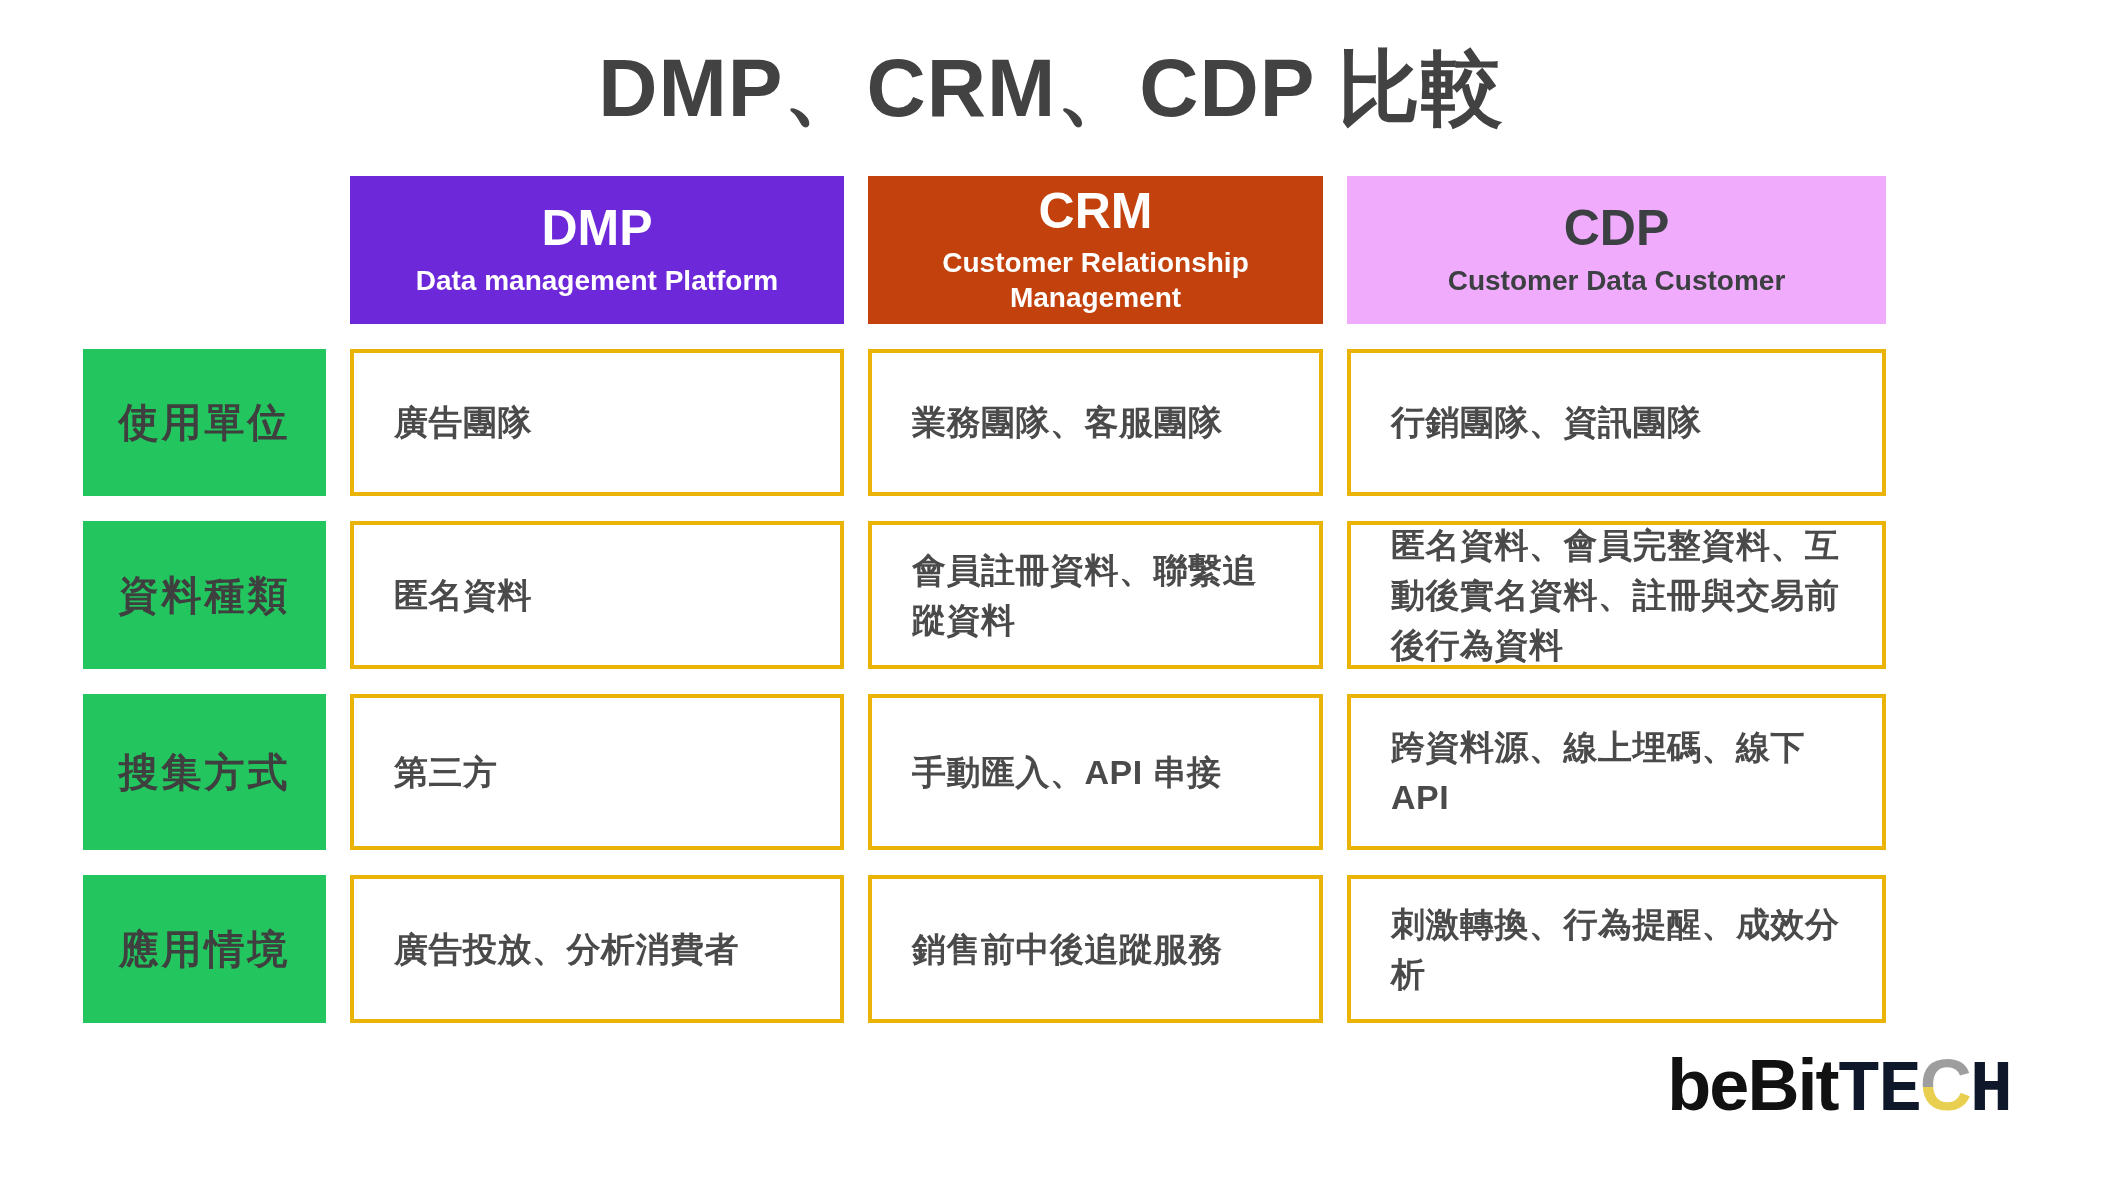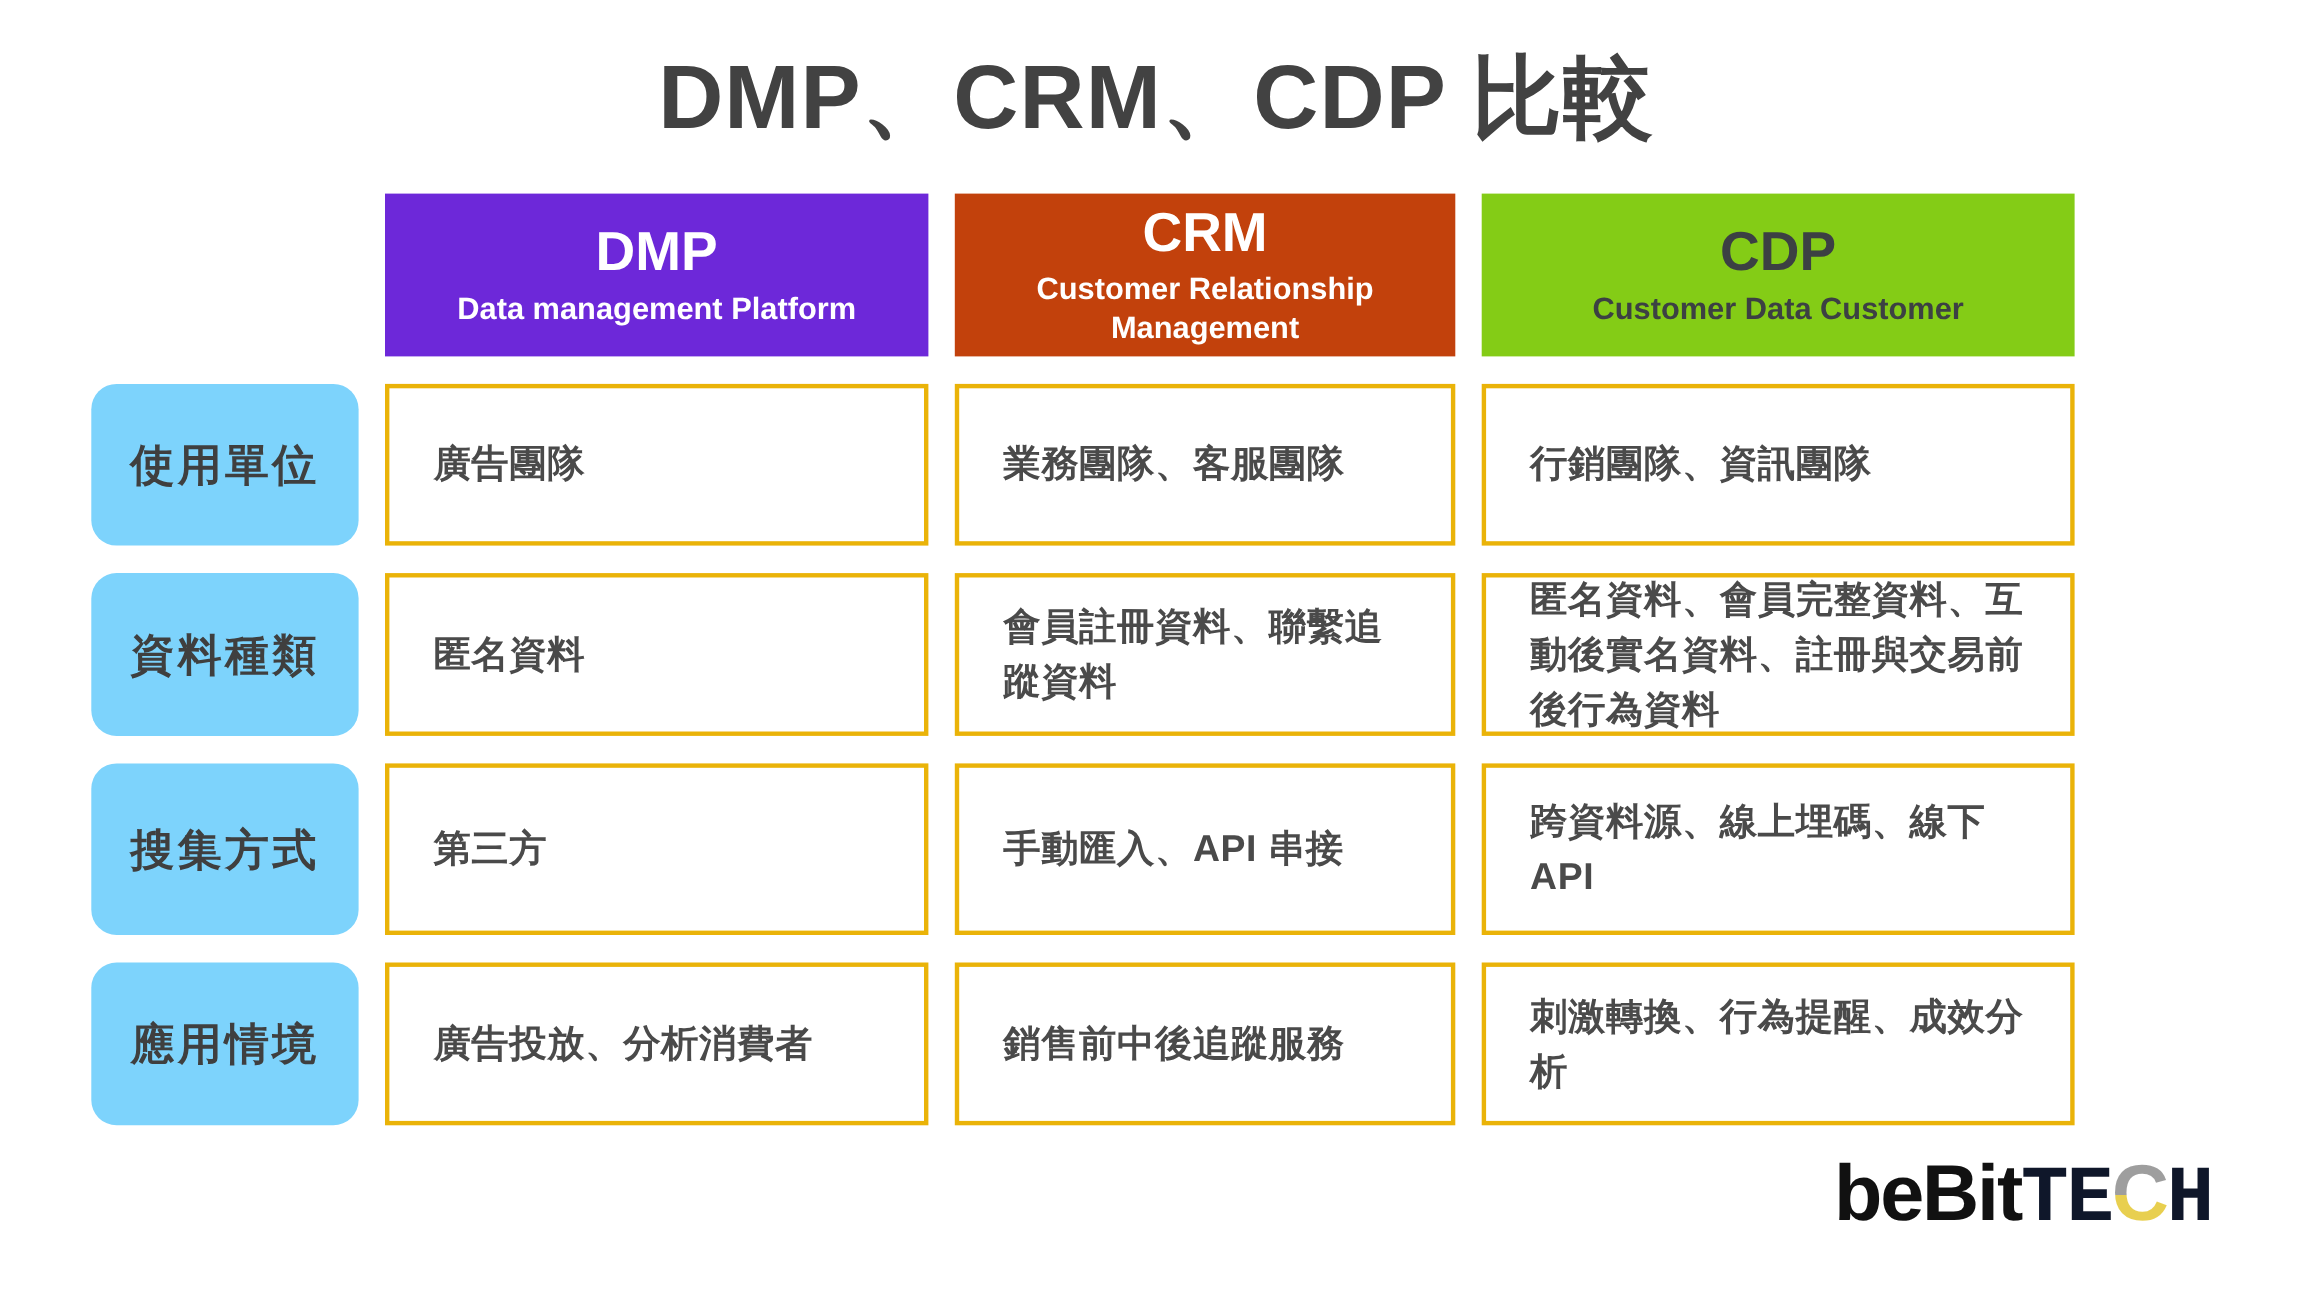--- a/index.html
+++ b/index.html
@@ -48,29 +48,28 @@
     line-height: 1.05;
   }
   .col-header .full {
     font-size: 28px;
     font-weight: bold;
     line-height: 1.25;
     max-width: 95%;
   }
 
   .row-label {
-    background: #7dd3fc;
+    background: #22c55e;
     display: flex;
     align-items: center;
     justify-content: center;
     font-size: 40px;
     font-weight: bold;
     color: #3f3f3f;
     letter-spacing: 3px;
-    border-radius: 23px;
   }
 
   .cell {
     background: #ffffff;
     border: 4px solid #eab308;
     display: flex;
     align-items: center;
     padding: 10px 40px;
     font-size: 34px;
     font-weight: bold;
@@ -109,21 +108,21 @@
   <div class="col-header" style="background: #6d28d9; color: rgb(255, 255, 255);">
     <div class="abbr">DMP</div>
     <div class="full">Data management Platform</div>
   </div>
 
   <div class="col-header" style="background: #c2410c; color: rgb(255, 255, 255);">
     <div class="abbr">CRM</div>
     <div class="full">Customer Relationship Management</div>
   </div>
 
-  <div class="col-header" style="background: #84cc16; color: rgb(60, 64, 67);">
+  <div class="col-header" style="background: #f0abfc; color: rgb(60, 64, 67);">
     <div class="abbr">CDP</div>
     <div class="full">Customer Data Customer</div>
   </div>
 
   <div class="row-label">使用單位</div>
   <div class="cell">廣告團隊</div>
   <div class="cell">業務團隊、客服團隊</div>
   <div class="cell">行銷團隊、資訊團隊</div>
 
   <div class="row-label">資料種類</div>

